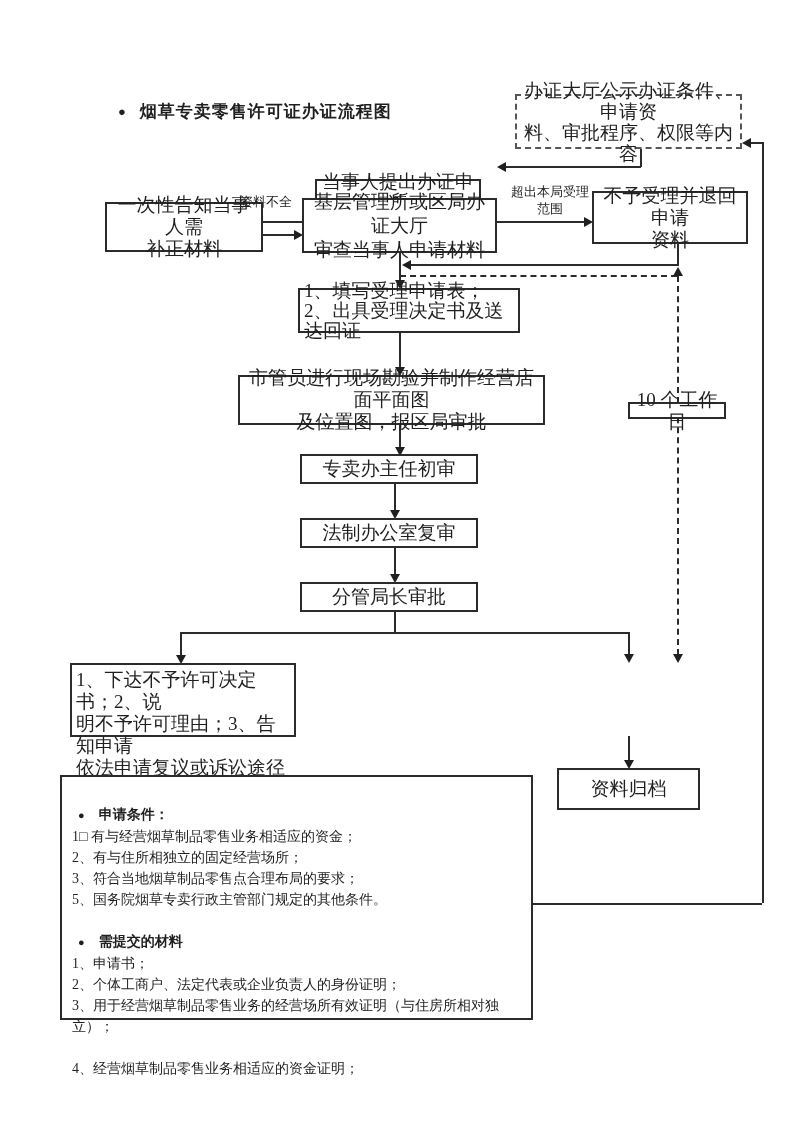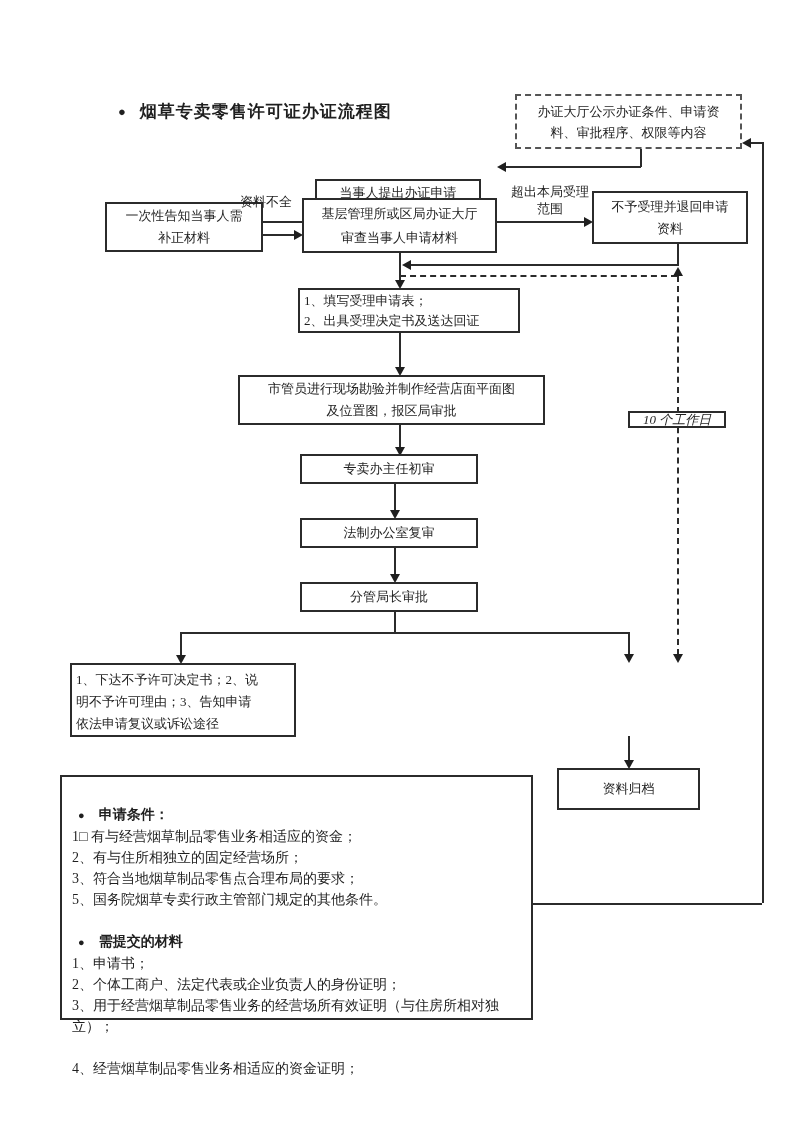--- a/index.html
+++ b/index.html
@@ -15,21 +15,21 @@
   .vdash{position:absolute;width:0;border-left:2px dashed #2b2b2b;}
   
   .arr{position:absolute;width:0;height:0;}
   .arr.left {border-top:5px solid transparent;border-bottom:5px solid transparent;border-right:9px solid #1f1f1f;}
   .arr.right{border-top:5px solid transparent;border-bottom:5px solid transparent;border-left:9px solid #1f1f1f;}
   .arr.down {border-left:5px solid transparent;border-right:5px solid transparent;border-top:9px solid #1f1f1f;}
   .arr.up   {border-left:5px solid transparent;border-right:5px solid transparent;border-bottom:9px solid #1f1f1f;}
   
   .node{
     position:absolute; background:#ffffff; border:2px solid #2b2b2b;
-    box-sizing:border-box; font-size:13px; line-height:22px;
+    box-sizing:border-box; font-size:19px; line-height:22px;
     text-align:center; white-space:pre-line; display:flex;
     align-items:center; justify-content:center; padding:2px 4px;
   }
   .node.dashed{border:2px dashed #555;}
   .node.left-text{justify-content:flex-start;text-align:left;padding-left:4px;}
   .node.top-text{align-items:flex-start;padding-top:8px;}
   .edge-label{
     position:absolute; font-size:13px; line-height:16px; text-align:center;
     white-space:pre-line; background:transparent;
   }
@@ -129,21 +129,21 @@
 
   <div class="node" style="left:592px;top:191px;width:156px;height:53px;">不予受理并退回申请
 资料</div>
 
   <div class="node left-text" style="left:298px;top:288px;width:222px;height:45px;line-height:20px;">1、填写受理申请表；
 2、出具受理决定书及送达回证</div>
 
   <div class="node" style="left:238px;top:375px;width:307px;height:50px;">市管员进行现场勘验并制作经营店面平面图
 及位置图，报区局审批</div>
 
-  <div class="node" style="left:628px;top:411px;width:98px;height:17px;font-style:italic;">10 个工作日</div>
+  <div class="node" style="left:628px;top:402px;width:98px;height:17px;">10 个工作日</div>
 
   <div class="node" style="left:300px;top:454px;width:178px;height:30px;">专卖办主任初审</div>
 
   <div class="node" style="left:300px;top:582px;width:178px;height:30px;">分管局长审批</div>
 
   <div class="node" style="left:300px;top:518px;width:178px;height:30px;">法制办公室复审</div>
 
   <div class="node left-text top-text" style="left:70px;top:663px;width:226px;height:74px;padding-top:4px;">1、下达不予许可决定书；2、说
 明不予许可理由；3、告知申请
 依法申请复议或诉讼途径</div>

